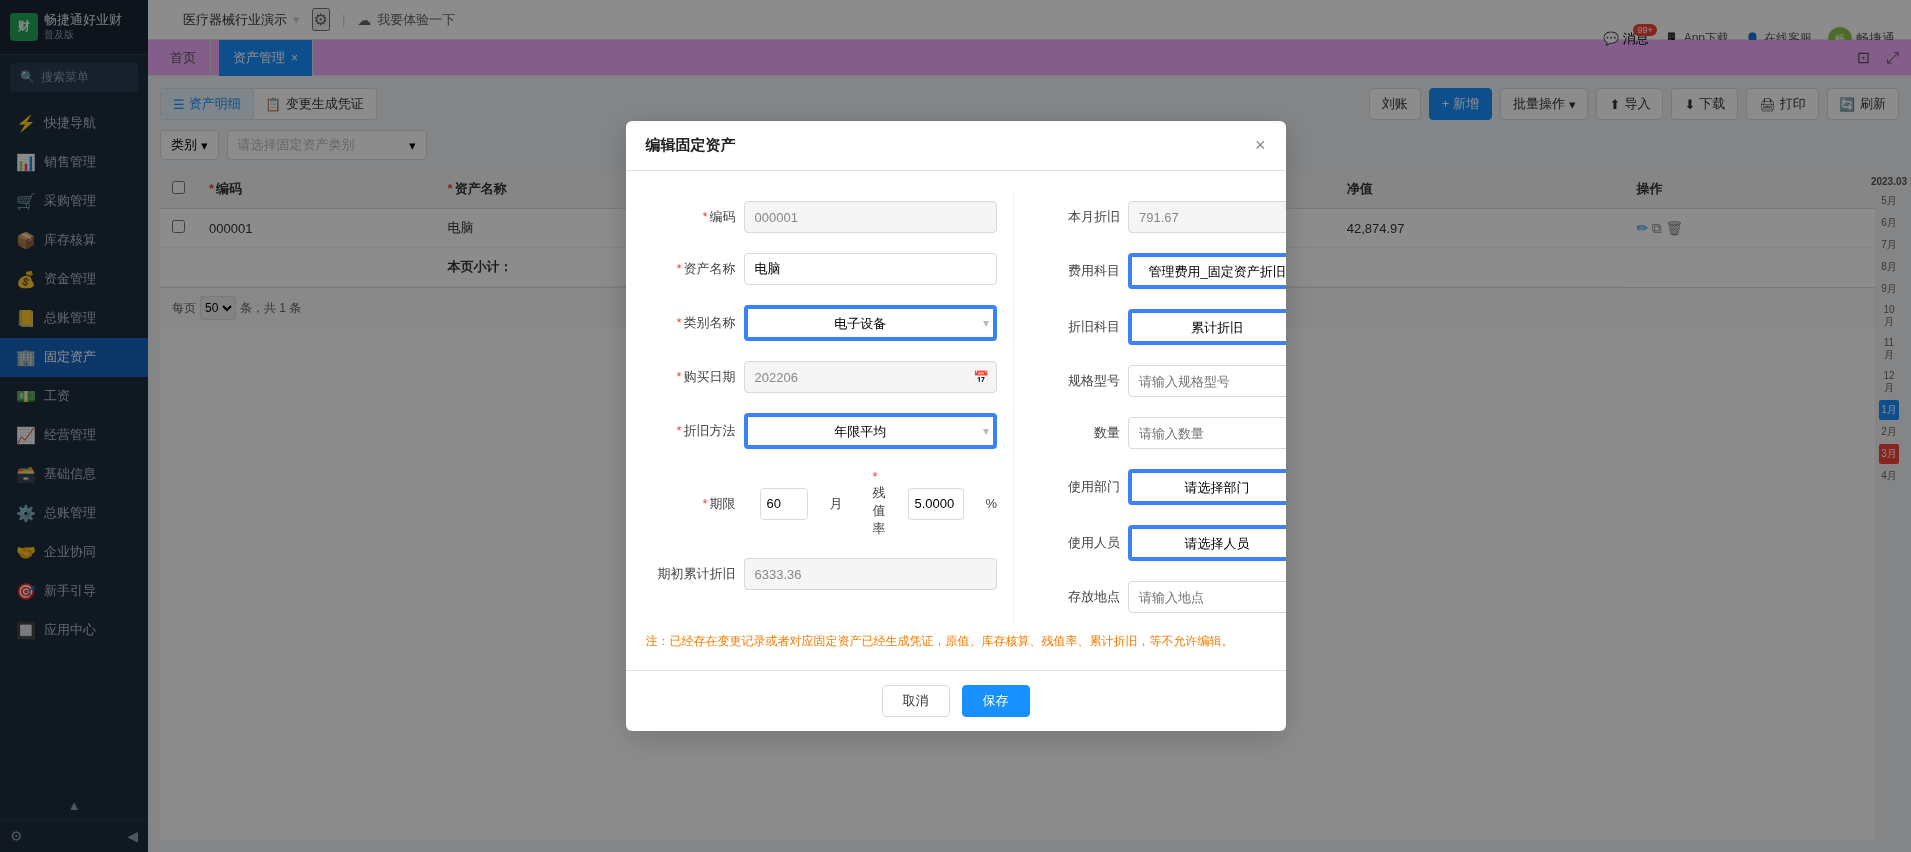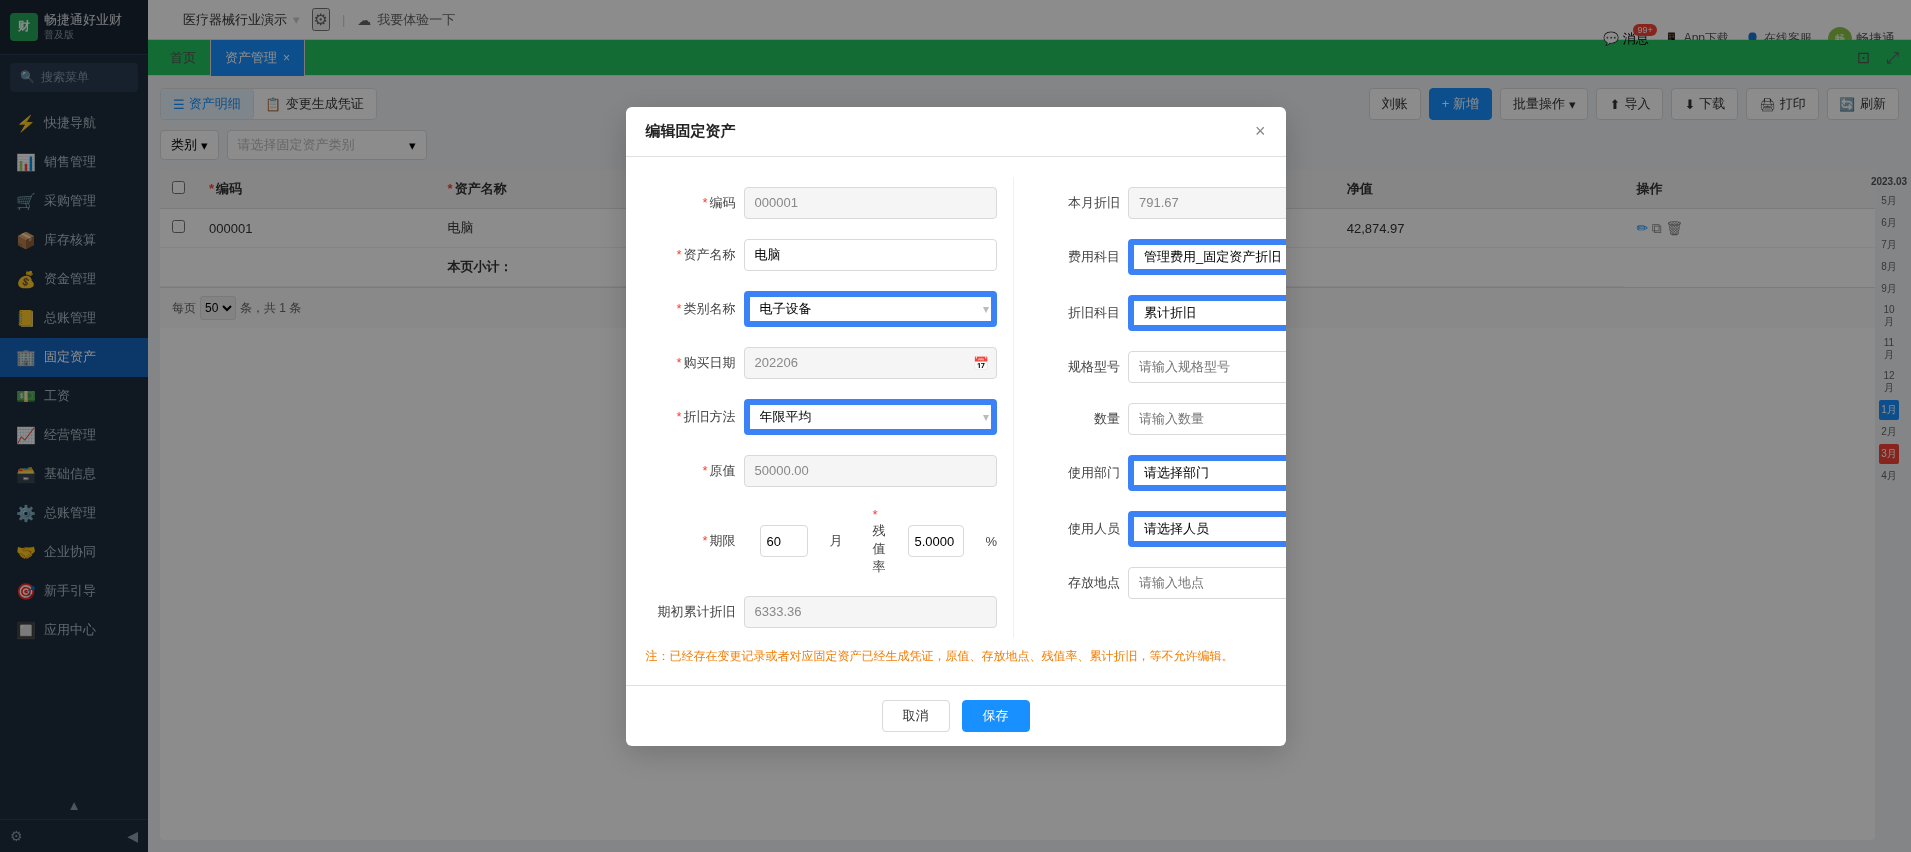--- a/index.html
+++ b/index.html
@@ -32,21 +32,21 @@
     .topbar-experience { display: flex; align-items: center; gap: 6px; color: #666; font-size: 13px; }
     .topbar-experience-icon { font-size: 14px; }
     .topbar-right { margin-left: auto; display: flex; align-items: center; gap: 16px; margin-top: 38px; }
     .topbar-badge { position: relative; cursor: pointer; }
     .topbar-badge-count { position: absolute; top: -6px; right: -8px; background: #f44336; color: white; border-radius: 10px; font-size: 9px; padding: 1px 4px; }
     .topbar-btn { display: flex; align-items: center; gap: 4px; color: #555; cursor: pointer; font-size: 12px; }
     .topbar-user { display: flex; align-items: center; gap: 4px; color: #555; cursor: pointer; }
     .topbar-avatar { width: 24px; height: 24px; border-radius: 50%; background: #8bc34a; display: flex; align-items: center; justify-content: center; color: white; font-size: 10px; }
 
     
-    .tabbar { height: 36px; background: #22c55e; border-bottom: 1px solid #e0e0e0; display: flex; align-items: center; padding: 0 8px; gap: 0; }
+    .tabbar { height: 36px; background: #f0abfc; border-bottom: 1px solid #e0e0e0; display: flex; align-items: center; padding: 0 8px; gap: 8px; }
     .tab { height: 36px; display: flex; align-items: center; padding: 0 14px; font-size: 13px; cursor: pointer; color: #555; border-right: 1px solid #e0e0e0; gap: 6px; }
     .tab.active { background: #1890ff; color: #fff; }
     .tab-close { font-size: 12px; cursor: pointer; }
     .tab-actions { margin-left: auto; display: flex; align-items: center; gap: 8px; }
     .tab-action-btn { background: none; border: none; font-size: 16px; cursor: pointer; color: #555; padding: 4px; }
 
     
     .content { flex: 1; display: flex; overflow: hidden; background: #f0f2f5; }
     .page-main { flex: 1; padding: 12px; overflow: auto; display: flex; flex-direction: column; }
 
@@ -87,21 +87,21 @@
     .modal-note { font-size: 12px; color: #f57c00; padding: 10px 0 0; }
 
     
     .form-grid { display: grid; grid-template-columns: 1fr 1fr; gap: 0; }
     .form-row { display: flex; align-items: center; padding: 10px 0; gap: 8px; }
     .form-label { width: 90px; text-align: right; font-size: 13px; color: #444; flex-shrink: 0; }
     .form-label .star { color: #f44336; margin-right: 2px; }
     .form-input { flex: 1; height: 32px; border: 1px solid #d9d9d9; border-radius: 4px; padding: 0 10px; font-size: 13px; outline: none; }
     .form-input.readonly { background: #f5f5f5; color: #888; }
     .form-select-wrap { flex: 1; position: relative; }
-    .form-select { width: 100%; height: 36px; border: 6px solid #3b82f6; border-radius: 4px; padding: 0 30px 0 10px; font-size: 13px; appearance: none; background: #fff; cursor: pointer; outline: none; }
+    .form-select { width: 100%; height: 36px; border: 4px solid #3b82f6; border-radius: 4px; padding: 0 30px 0 10px; font-size: 13px; appearance: none; background: #fff; cursor: pointer; outline: none; text-align: center; }
     .form-select-arrow { position: absolute; right: 8px; top: 50%; transform: translateY(-50%); color: #bbb; pointer-events: none; font-size: 12px; }
     .form-date-wrap { flex: 1; position: relative; }
     .form-date { width: 100%; height: 32px; border: 1px solid #d9d9d9; border-radius: 4px; padding: 0 30px 0 10px; font-size: 13px; background: #f5f5f5; }
     .form-date-icon { position: absolute; right: 8px; top: 50%; transform: translateY(-50%); color: #bbb; pointer-events: none; }
     .form-inline { display: flex; align-items: center; gap: 22px; flex: 1; margin-left: 16px; }
     .form-inline-unit { font-size: 13px; color: #444; }
     .form-inline-input { width: 60px; height: 32px; border: 1px solid #d9d9d9; border-radius: 4px; padding: 0 6px; font-size: 13px; outline: none; }
     .form-inline-pct { font-size: 13px; color: #444; }
 
     
@@ -415,26 +415,20 @@
               <span class="star">*</span><span>折旧方法</span>
             </div>
             <div class="form-select-wrap">
               <select class="form-select">
                 <option>年限平均</option>
               </select>
               <span class="form-select-arrow">▾</span>
             </div>
           </div>
 
-          <div class="form-row">
-            <div class="form-label">
-              <span class="star">*</span><span>原值</span>
-            </div>
-            <input class="form-input readonly" type="text" value="50000.00" readonly="" style="">
-          </div>
 
           <div class="form-row">
             <div class="form-label">
               <span class="star">*</span><span>期限</span>
             </div>
             <div class="form-inline">
               <input class="form-inline-input readonly" type="text" value="60" readonly="" style="width: 48px;">
               <span class="form-inline-unit">月</span>
               <span style="margin-left:8px;font-size:13px;color:#444;">
                 <span style="color:#f44336;">*</span><span>残值率</span>
@@ -525,20 +519,20 @@
 
           <div class="form-row">
             <div class="form-label">
               <span>存放地点</span>
             </div>
             <input class="form-input" type="text" placeholder="请输入地点" style="">
           </div>
         </div>
       </div>
 
-      <div class="modal-note">注：已经存在变更记录或者对应固定资产已经生成凭证，原值、存放地点、残值率、累计折旧，等不允许编辑。</div>
+      <div class="modal-note">注：已经存在变更记录或者对应固定资产已经生成凭证，原值、库存核算、残值率、累计折旧，等不允许编辑。</div>
     </div>
     <div class="modal-footer">
       <button class="btn">取消</button>
       <button class="btn primary">保存</button>
     </div>
   </div>
 </div>
 
 </body></html>

